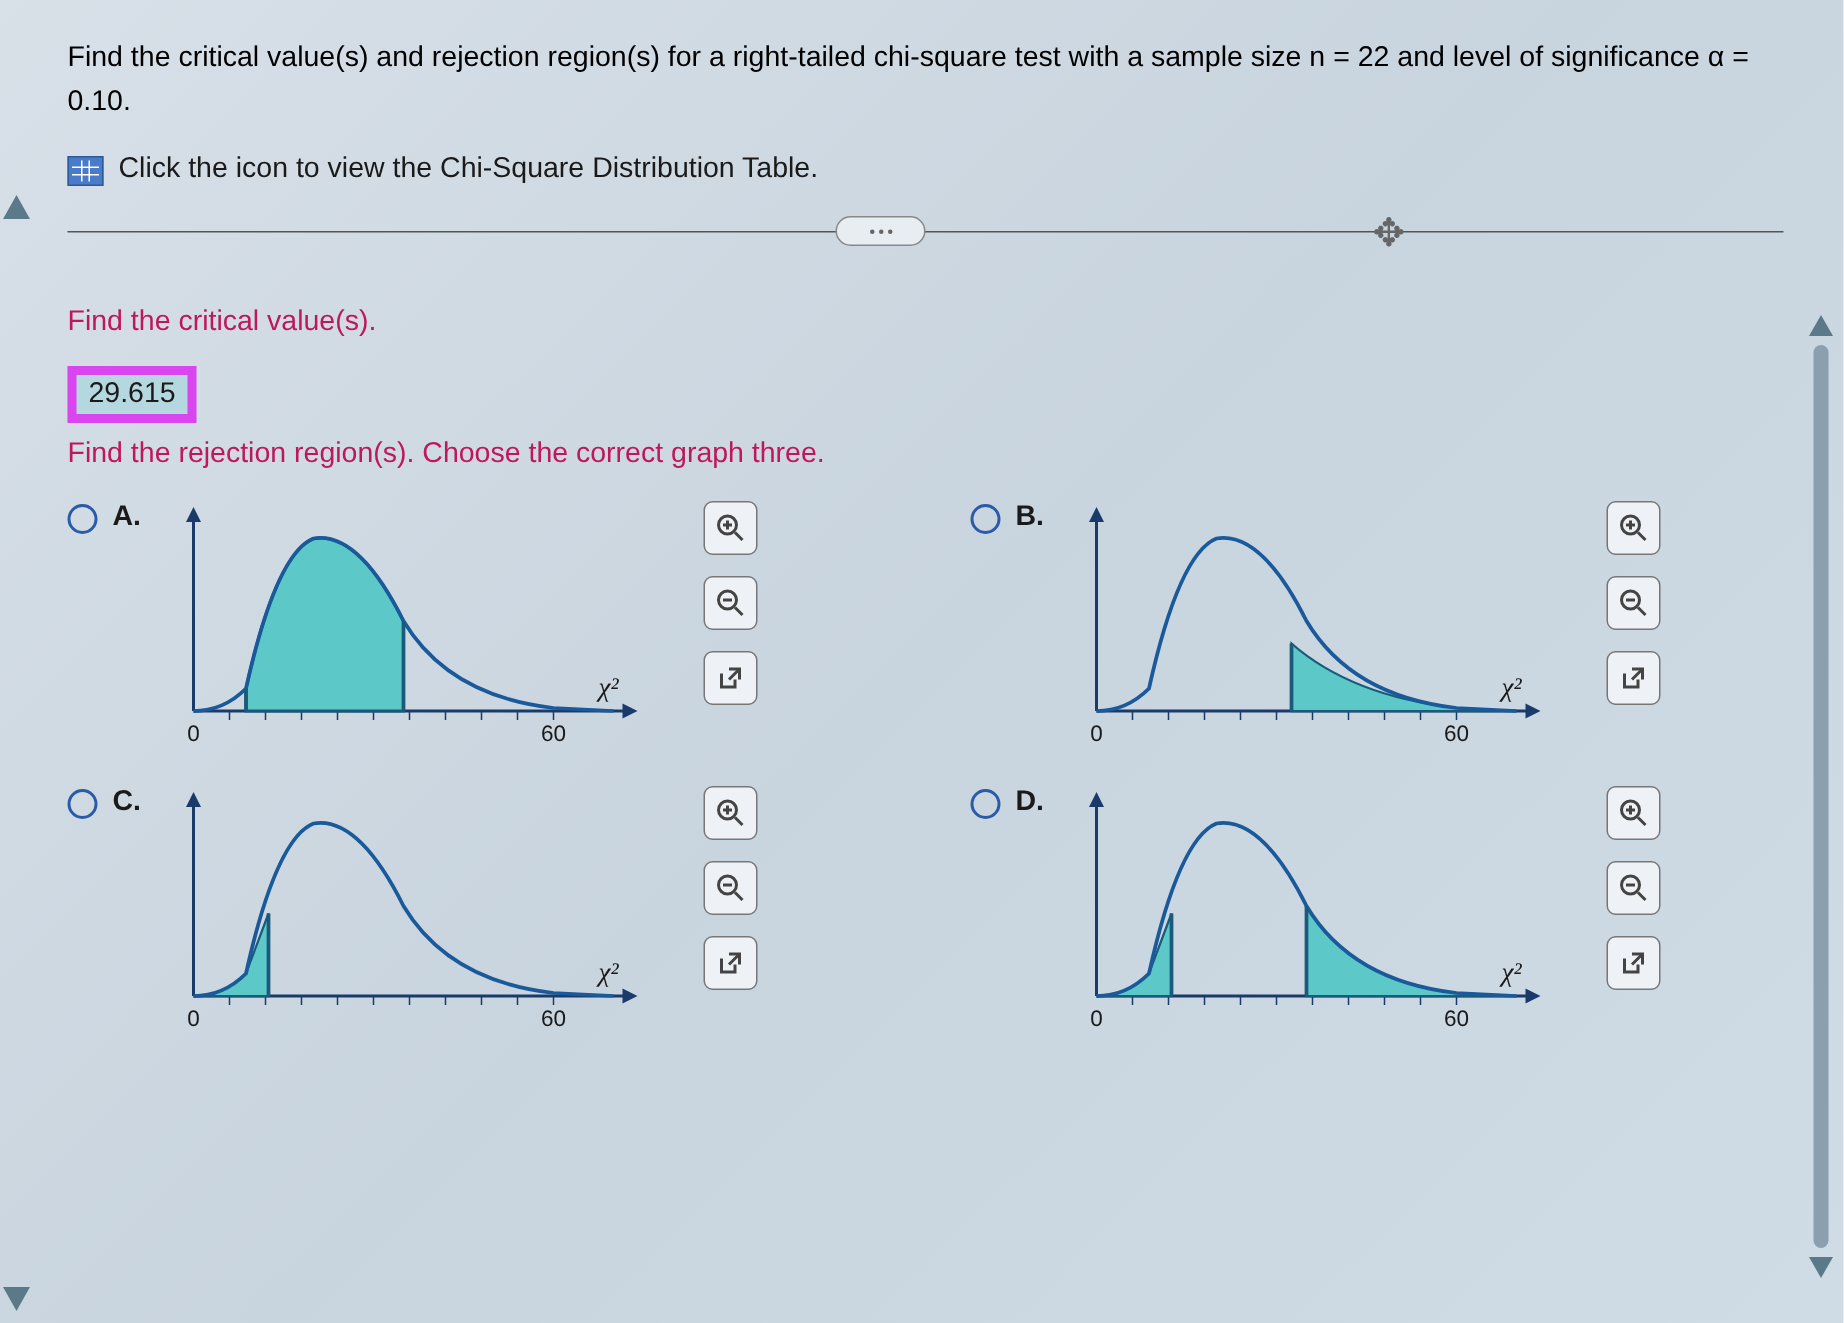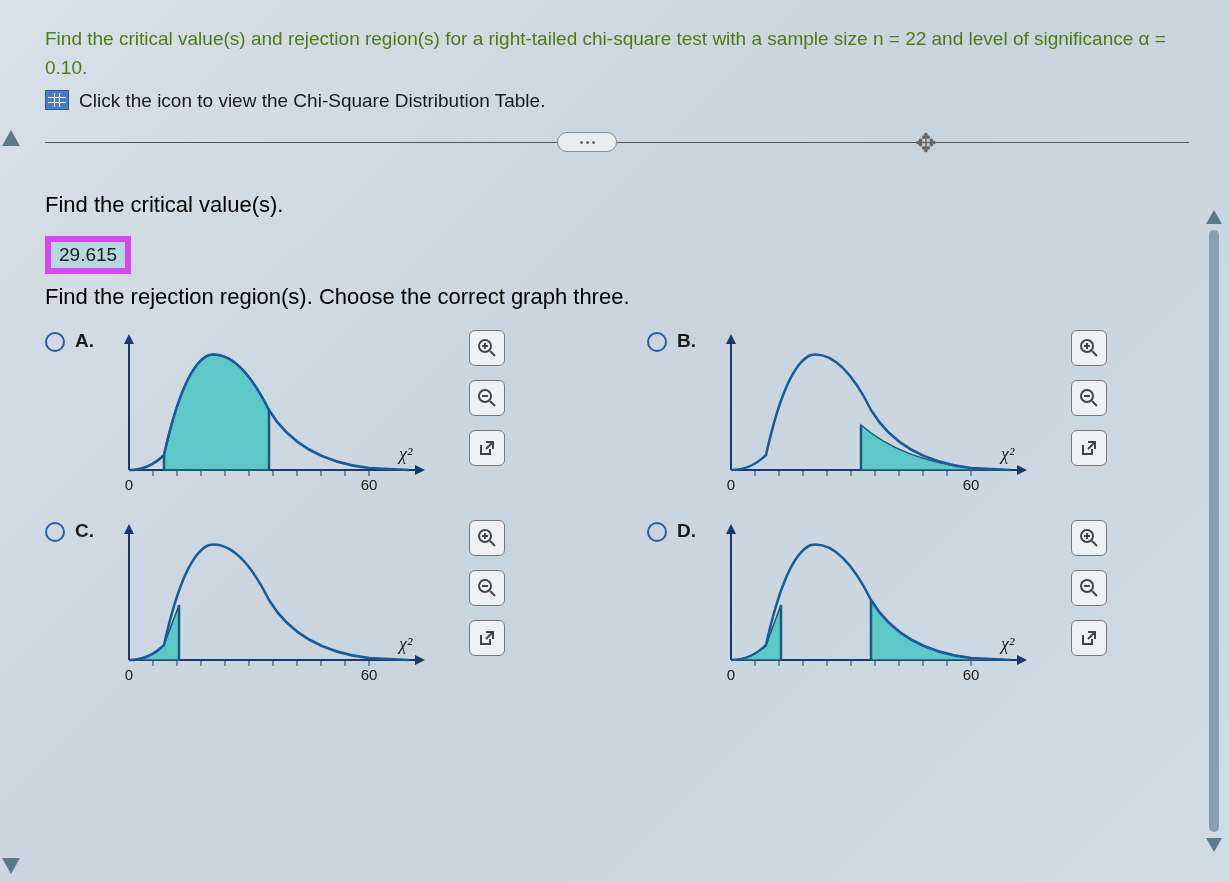--- a/index.html
+++ b/index.html
@@ -11,27 +11,27 @@
       position: relative;
       overflow: hidden;
     }
     .page {
       padding: 25px 40px 20px 45px;
       height: 100%;
       position: relative;
     }
     .question-text {
       font-size: 19px;
-      color: #4d7c0f;
+      color: #000000;
       line-height: 1.5;
-      margin-bottom: 8px;
+      margin-bottom: 20px;
     }
     .table-link-row {
       display: flex;
-      align-items: flex-start;
+      align-items: flex-end;
       gap: 10px;
       margin-bottom: 30px;
     }
     .table-icon {
       width: 24px;
       height: 20px;
       background: #4a7bc8;
       border: 1px solid #2a5a9a;
       display: inline-flex;
       align-items: center;
@@ -80,22 +80,22 @@
       width: 3px; height: 3px; background: #666; border-radius: 50%;
     }
     .move-handle {
       position: absolute;
       left: 870px;
       top: -14px;
       font-size: 26px;
       color: #666;
     }
     .section-text {
-      font-size: 22px;
-      color: #000000;
+      font-size: 19px;
+      color: #be185d;
       margin-bottom: 18px;
     }
     .answer-input {
       display: inline-block;
       background: #b5d8e0;
       border: 6px solid #d946ef;
       padding: 2px 8px;
       font-size: 19px;
       font-family: inherit;
       color: #1a1a1a;

